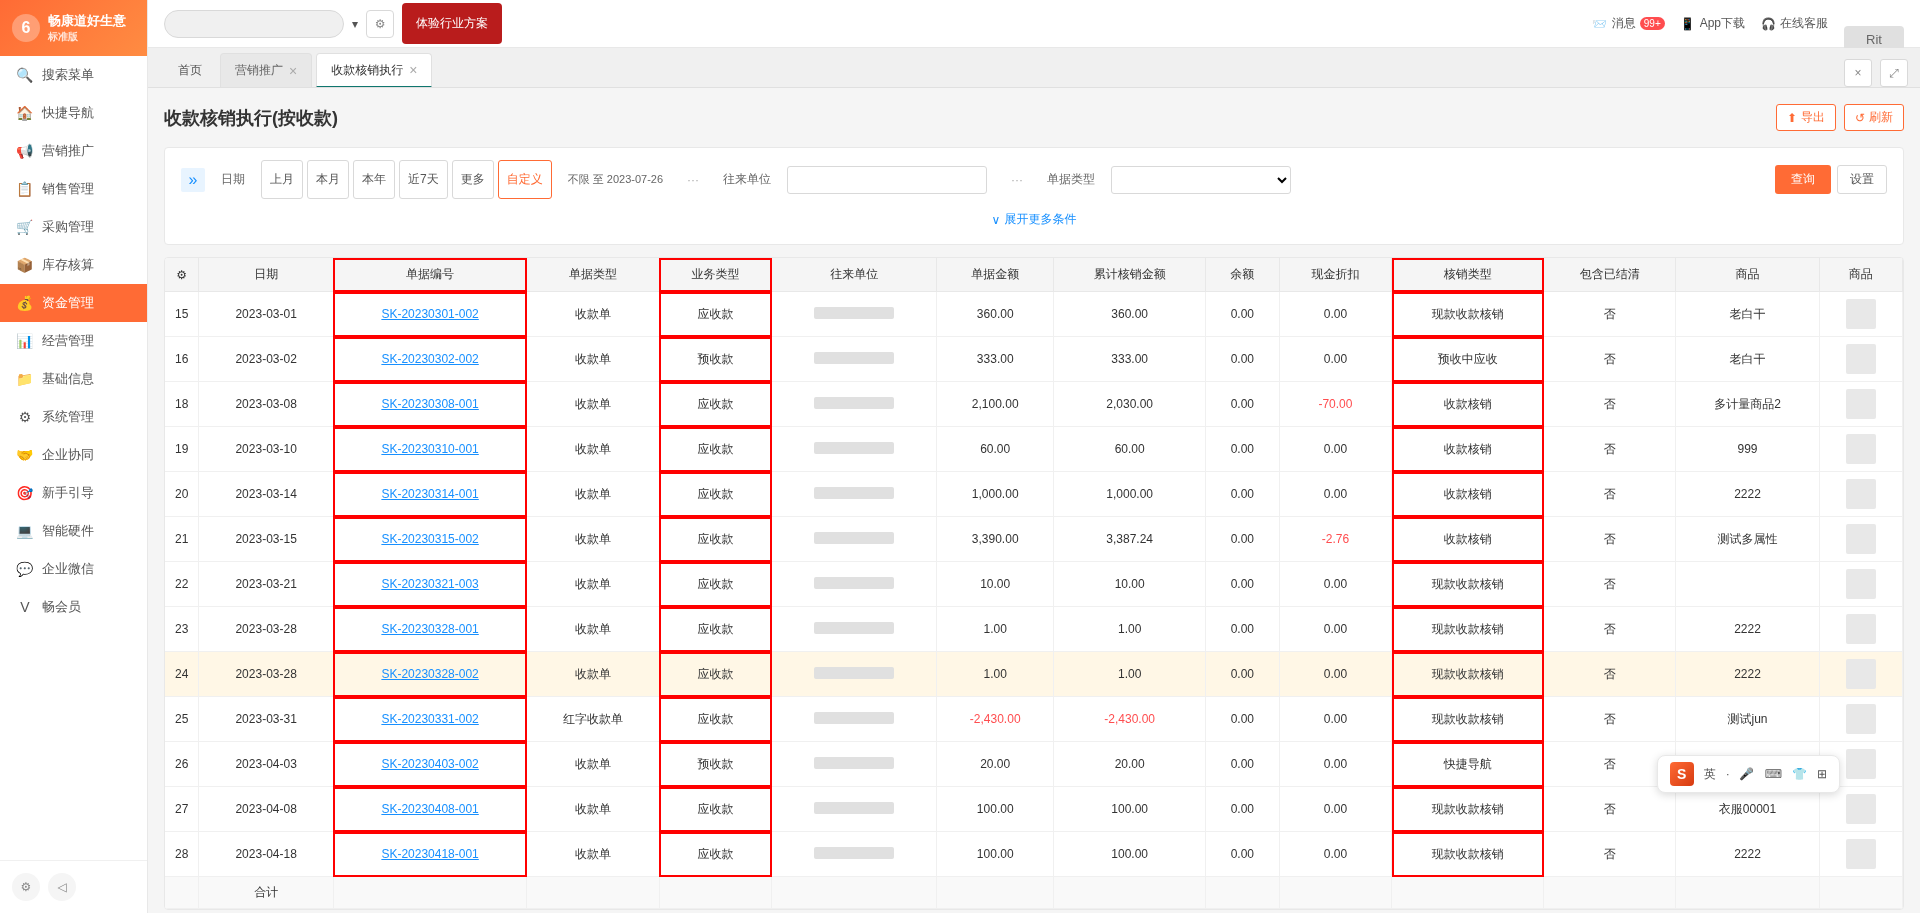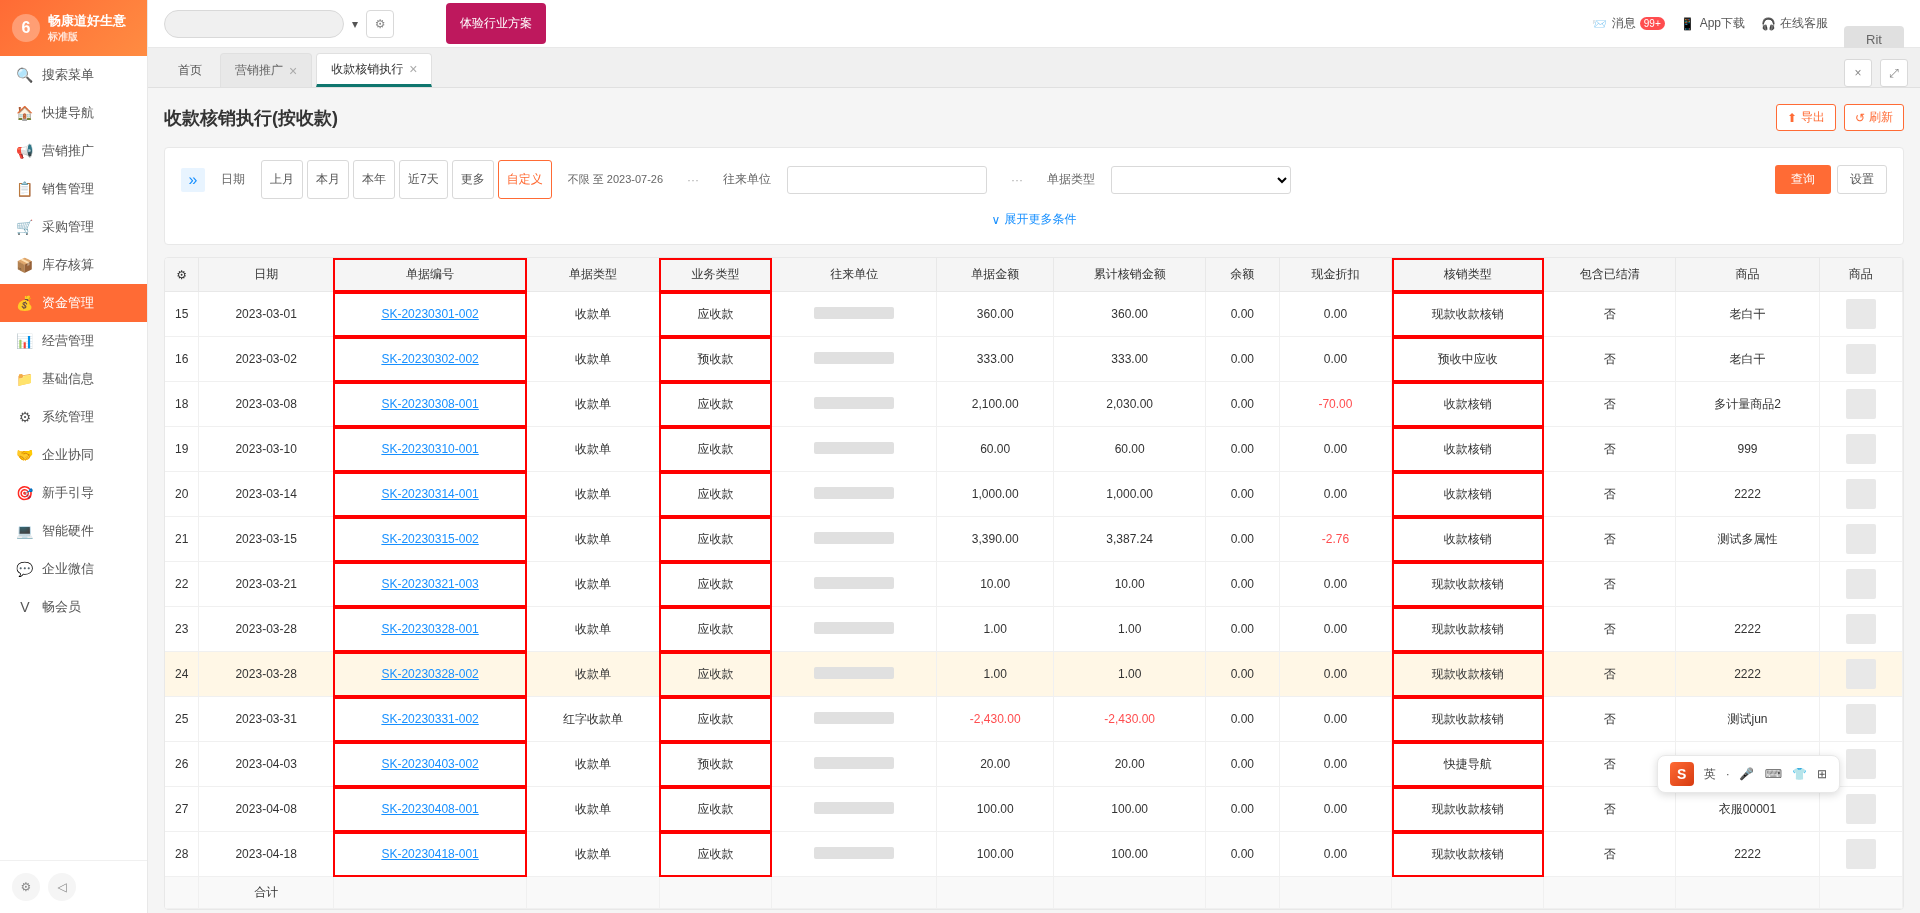--- a/index.html
+++ b/index.html
@@ -20,32 +20,32 @@
 
     
     .main { flex: 1; display: flex; flex-direction: column; overflow: hidden; }
 
     
     .topbar { height: 48px; background: #fff; border-bottom: 1px solid #e8e8e8; display: flex; align-items: center; padding: 0 16px; gap: 12px; }
     .topbar-breadcrumb { display: flex; align-items: center; gap: 8px; flex: 1; }
     .topbar-search { width: 180px; height: 28px; border: 1px solid #d9d9d9; border-radius: 14px; padding: 0 12px; font-size: 12px; background: #f9f9f9; color: #888; }
     .topbar-dropdown { display: flex; align-items: center; gap: 4px; cursor: pointer; color: #555; }
     .topbar-gear { width: 28px; height: 28px; border: 1px solid #d9d9d9; border-radius: 4px; display: flex; align-items: center; justify-content: center; cursor: pointer; color: #888; }
-    .topbar-btn-orange { background: #be185d; color: white; border: none; padding: 12px 14px; border-radius: 4px; cursor: pointer; font-size: 12px; margin-left: 44px; }
+    .topbar-btn-orange { background: #b91c1c; color: white; border: none; padding: 12px 14px; border-radius: 4px; cursor: pointer; font-size: 12px; }
     .topbar-right { display: flex; align-items: center; gap: 16px; margin-left: auto; }
     .topbar-msg { display: flex; align-items: center; gap: 4px; color: #555; cursor: pointer; position: relative; }
     .badge { background: #ff4d4f; color: white; font-size: 10px; padding: 1px 4px; border-radius: 8px; min-width: 18px; text-align: center; }
     .topbar-app { display: flex; align-items: center; gap: 4px; color: #555; cursor: pointer; }
     .topbar-service { display: flex; align-items: center; gap: 4px; color: #555; cursor: pointer; }
     .topbar-user { width: 60px; height: 28px; background: #f0f0f0; border-radius: 4px; }
 
     
     .tabbar { height: 40px; background: #f0f0f0; display: flex; align-items: flex-end; padding: 0 0 0 16px; border-bottom: 1px solid #e0e0e0; }
     .tab { height: 34px; padding: 0 14px; display: flex; align-items: center; gap: 6px; border: 1px solid #e0e0e0; border-bottom: none; border-radius: 4px 4px 0 0; margin-right: 4px; cursor: pointer; font-size: 12px; background: #e8e8e8; color: #666; }
-    .tab.active { background: #fff; color: #333; border-bottom: 3px solid #0f766e; }
+    .tab.active { background: #fff; color: #333; border-bottom: 1px solid #0f766e; }
     .tab-home { background: transparent; border: none; color: #555; }
     .tab-close { color: #aaa; font-size: 14px; cursor: pointer; }
     .tabbar-right { margin-left: auto; display: flex; align-items: center; gap: 8px; padding-right: 12px; }
     .tabbar-right-btn { width: 28px; height: 28px; display: flex; align-items: center; justify-content: center; cursor: pointer; color: #888; border: 1px solid #d9d9d9; border-radius: 3px; background: #fff; }
 
     
     .page-content { flex: 1; overflow: auto; padding: 16px; background: #f5f5f5; }
     .page-title { font-size: 18px; font-weight: bold; color: #333; margin-bottom: 16px; display: flex; align-items: center; justify-content: space-between; }
     .page-title-actions { display: flex; gap: 8px; }
     .btn-export { display: flex; align-items: center; gap: 4px; color: #ff6b35; border: 1px solid #ff6b35; background: white; padding: 4px 10px; border-radius: 3px; cursor: pointer; font-size: 12px; }

